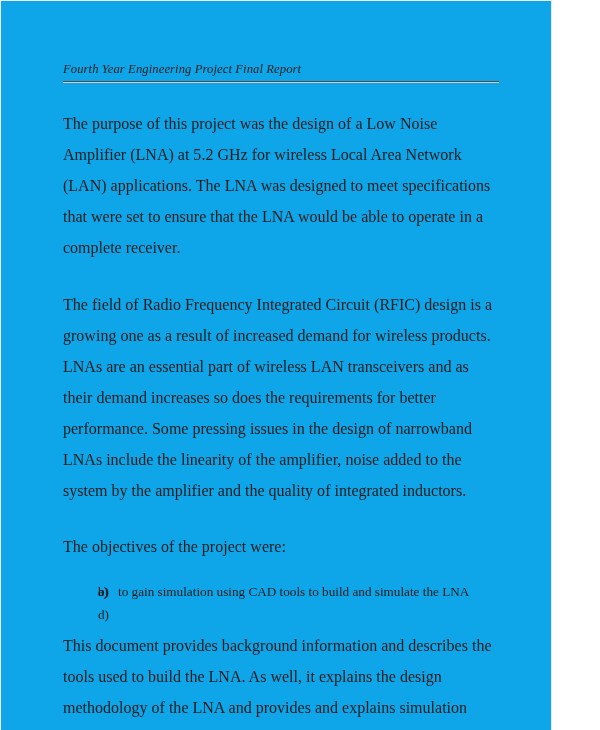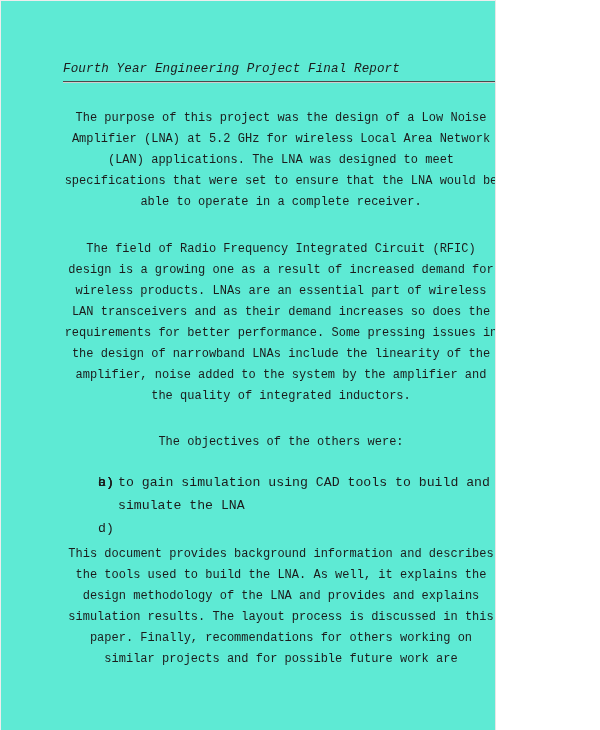--- a/index.html
+++ b/index.html
@@ -3,29 +3,29 @@
 <meta charset="utf-8">
 <style>
   html, body {
     margin: 0;
     padding: 0;
     background: #ffffff;
   }
 
   .page {
     position: relative;
-    width: 496px;
+    width: 552px;
     height: 730px;
-    background: #5eead4;
+    background: #0ea5e9;
     box-sizing: border-box;
     border-left: 1px solid #ededed;
     border-right: 1px solid #e6e6e6;
     border-top: 1px solid #ededed;
     overflow: hidden;
-    font-family: Liberation Mono, monospace;
+    font-family: Liberation Serif, serif;
     color: #1a1a1a;
   }
 
   .content {
     position: absolute;
     left: 62px;
     top: 0;
     width: 436px;
   }
 
@@ -53,23 +53,23 @@
     margin-top: 22px;
     font-weight: bold;
     font-size: 13.4px;
     line-height: 16px;
     letter-spacing: 0.05px;
     color: #121212;
   }
 
   
   .para {
-    font-size: 12px;
-    line-height: 21px;
-    text-align: center;
+    font-size: 16px;
+    line-height: 31px;
+    text-align: left;
     color: #1c1c1c;
     letter-spacing: 0.01px;
   }
 
   .para-1 { margin-top: 25px; }
   .para-2 { margin-top: 26px; }
   .para-3 { margin-top: 25px; }
   .para-4 { margin-top: 27px; }
 
   
@@ -102,21 +102,21 @@
 
     <div class="doc-header">Fourth Year Engineering Project Final Report</div>
 
     <div class="header-rule"></div>
 
 
     <p class="para para-1">The purpose of this project was the design of a Low Noise Amplifier (LNA) at 5.2 GHz for wireless Local Area Network (LAN) applications.  The LNA was designed to meet specifications that were set to ensure that the LNA would be able to operate in a complete receiver.</p>
 
     <p class="para para-2">The field of Radio Frequency Integrated Circuit (RFIC) design is a growing one as a result of increased demand for wireless products.  LNAs are an essential part of wireless LAN transceivers and as their demand increases so does the requirements for better performance.   Some pressing issues in the design of narrowband LNAs include the linearity of the amplifier, noise added to the system by the amplifier and the quality of integrated inductors.</p>
 
-    <p class="para para-3">The objectives of the others were:</p>
+    <p class="para para-3">The objectives of the project were:</p>
 
     <ol class="obj-list">
       <li class="obj-item">
         <span class="obj-marker">a)</span>
       </li>
       <li class="obj-item">
         <span class="obj-marker">b)</span>
       </li>
       <li class="obj-item">
         <span class="obj-marker">c)</span>

